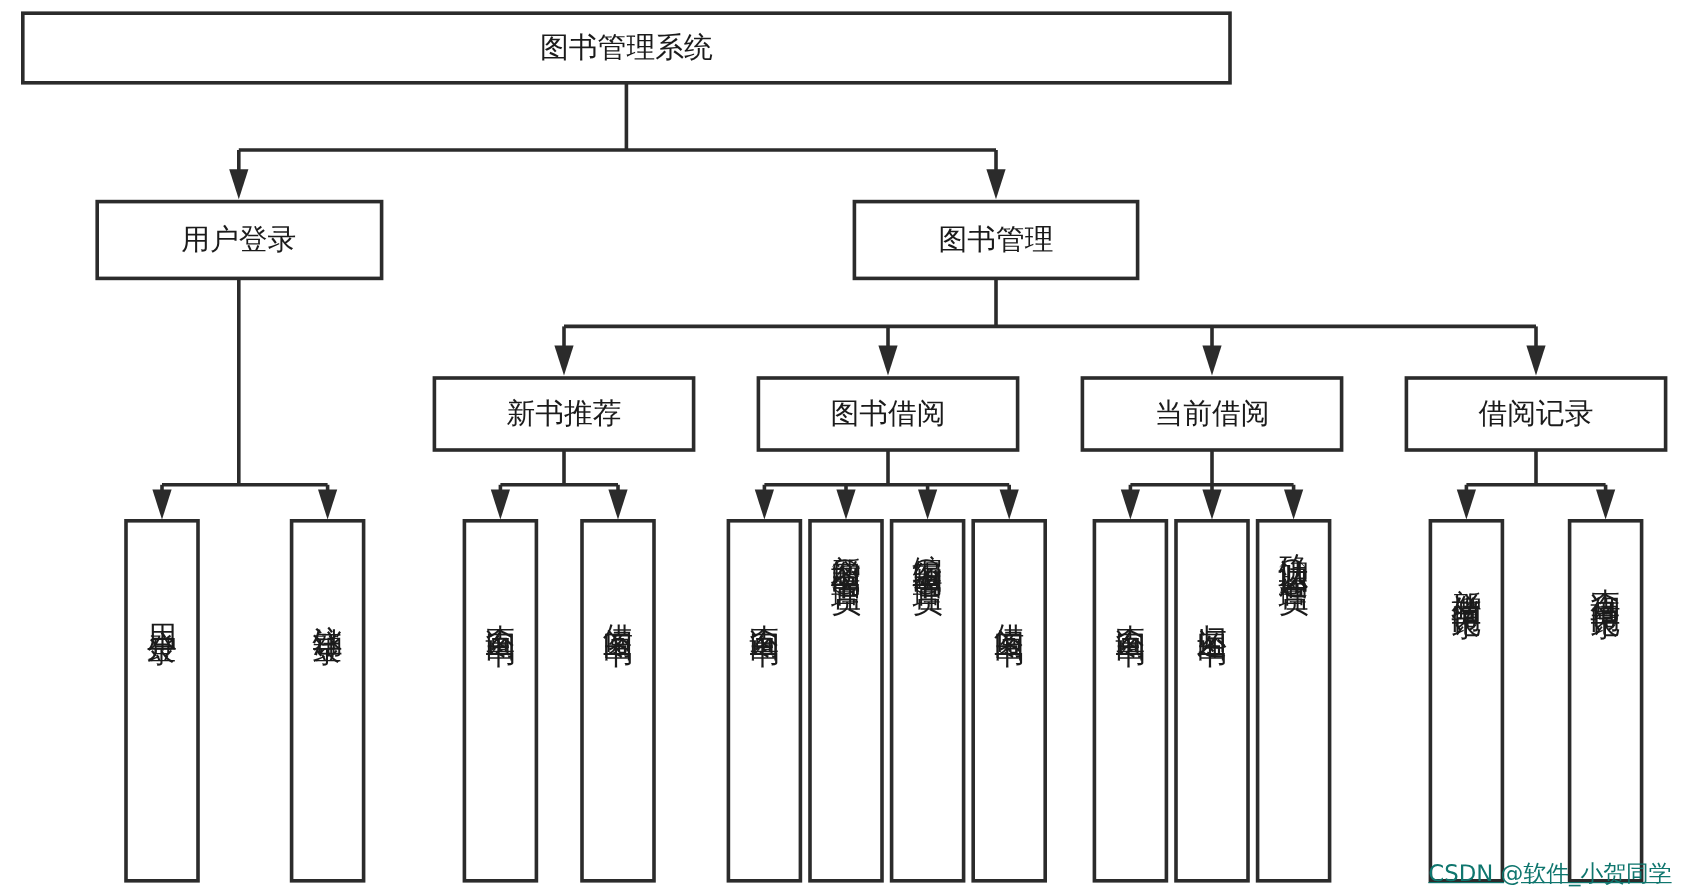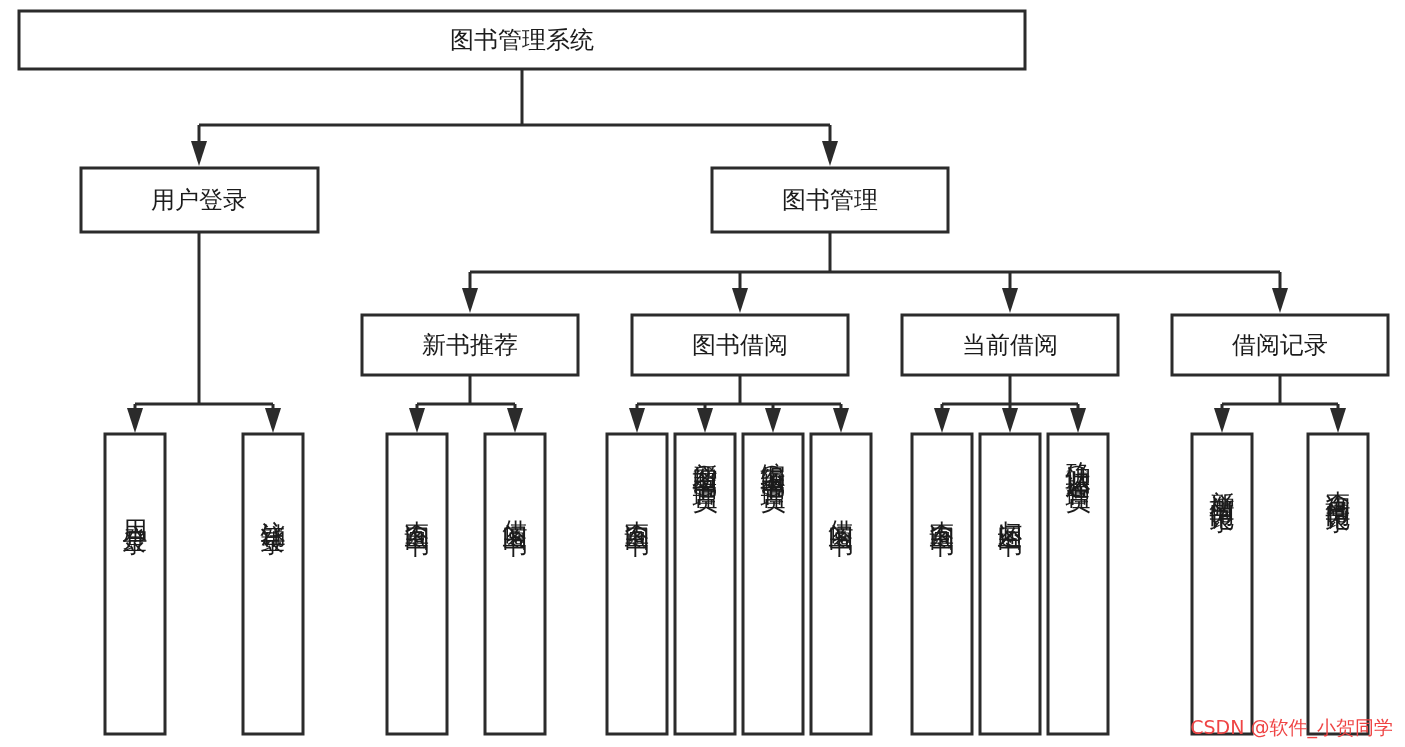--- a/index.html
+++ b/index.html
@@ -65,23 +65,24 @@
     letter-spacing: 4px;
     color: #1b1b1b;
     white-space: nowrap;
   }
   .watermark {
     position: absolute;
     right: 12px;
     bottom: 6px;
     font-family: "DejaVu Sans", "Liberation Sans", sans-serif;
     font-size: 19px;
-    color: #ef4444;
+    color: #0f766e;
     white-space: nowrap;
     pointer-events: none;
+    text-decoration: underline;
   }
 </style>
 </head>
 <body>
 
 <div id="diagram-root">
 
   <svg class="chart-canvas" viewBox="0 0 1405 747" xmlns="http://www.w3.org/2000/svg">
 
     <g>

